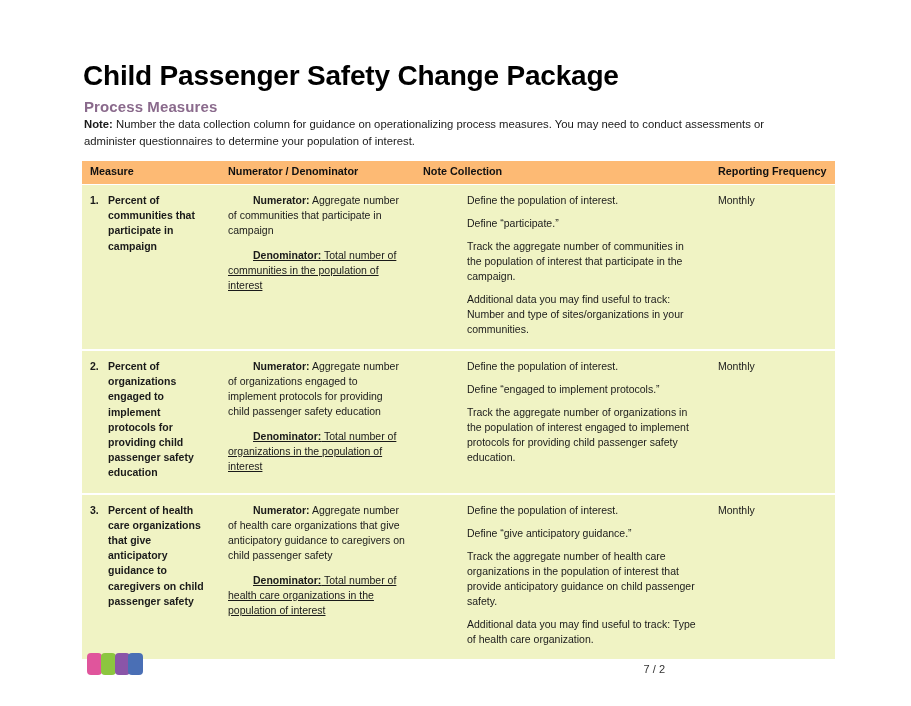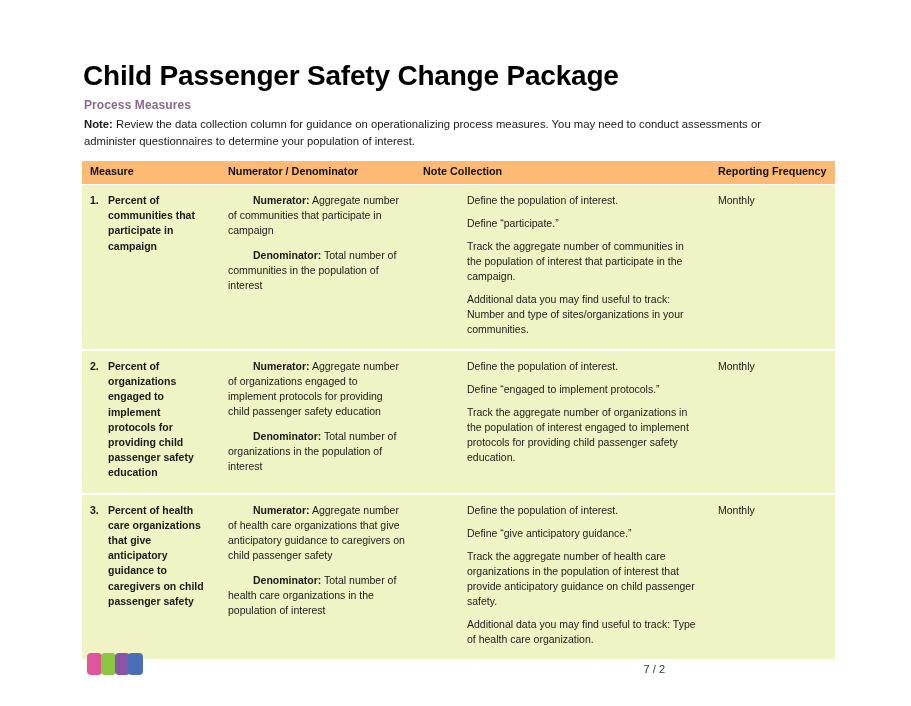--- a/index.html
+++ b/index.html
@@ -33,21 +33,21 @@
     font-weight: bold;
     letter-spacing: -0.2px;
     color: #000000;
     white-space: nowrap;
   }
 
   .subtitle {
     position: absolute;
     left: 84px;
     top: 82px;
-    font-size: 12px;
+    font-size: 15px;
     font-weight: bold;
     color: #8a6a8c;
     letter-spacing: 0.1px;
   }
 
   .note {
     position: absolute;
     left: 84px;
     top: 100px;
     width: 730px;
@@ -109,21 +109,21 @@
     flex: 0 0 auto;
     min-width: 11px;
   }
   .measure-text {
     font-weight: bold;
     font-size: 10.5px;
     line-height: 15.2px;
   }
 
   .nd-block { margin-bottom: 10px; }
-  .nd-block:last-child { margin-bottom: 0; }
+  .nd-block:last-child { margin-bottom: 0; text-decoration: underline; }
   .nd-label { font-weight: bold; padding-left: 25px; }
 
   .dc-para { margin-bottom: 8px; padding-left: 44px; }
   .dc-para:last-child { margin-bottom: 0; }
 
   .rf-text { font-size: 10.5px; }
 
   
   col.c-measure { width: 138px; }
   col.c-nd      { width: 195px; }
@@ -221,21 +221,21 @@
 </head>
 <body>
 
 <div class="slide">
 
   <div class="page-title">Child Passenger Safety Change Package</div>
 
   <div class="subtitle">Process Measures</div>
 
   <div class="note">
-    <b>Note:</b><span> Review the data collection column for guidance on operationalizing process measures. You may need to conduct assessments or administer questionnaires to determine your population of interest.</span>
+    <b>Note:</b><span> Number the data collection column for guidance on operationalizing process measures. You may need to conduct assessments or administer questionnaires to determine your population of interest.</span>
   </div>
 
   <table class="table">
     <colgroup>
       <col class="c-measure">
       <col class="c-nd">
       <col class="c-dc">
       <col class="c-rf">
     </colgroup>
     <thead>

